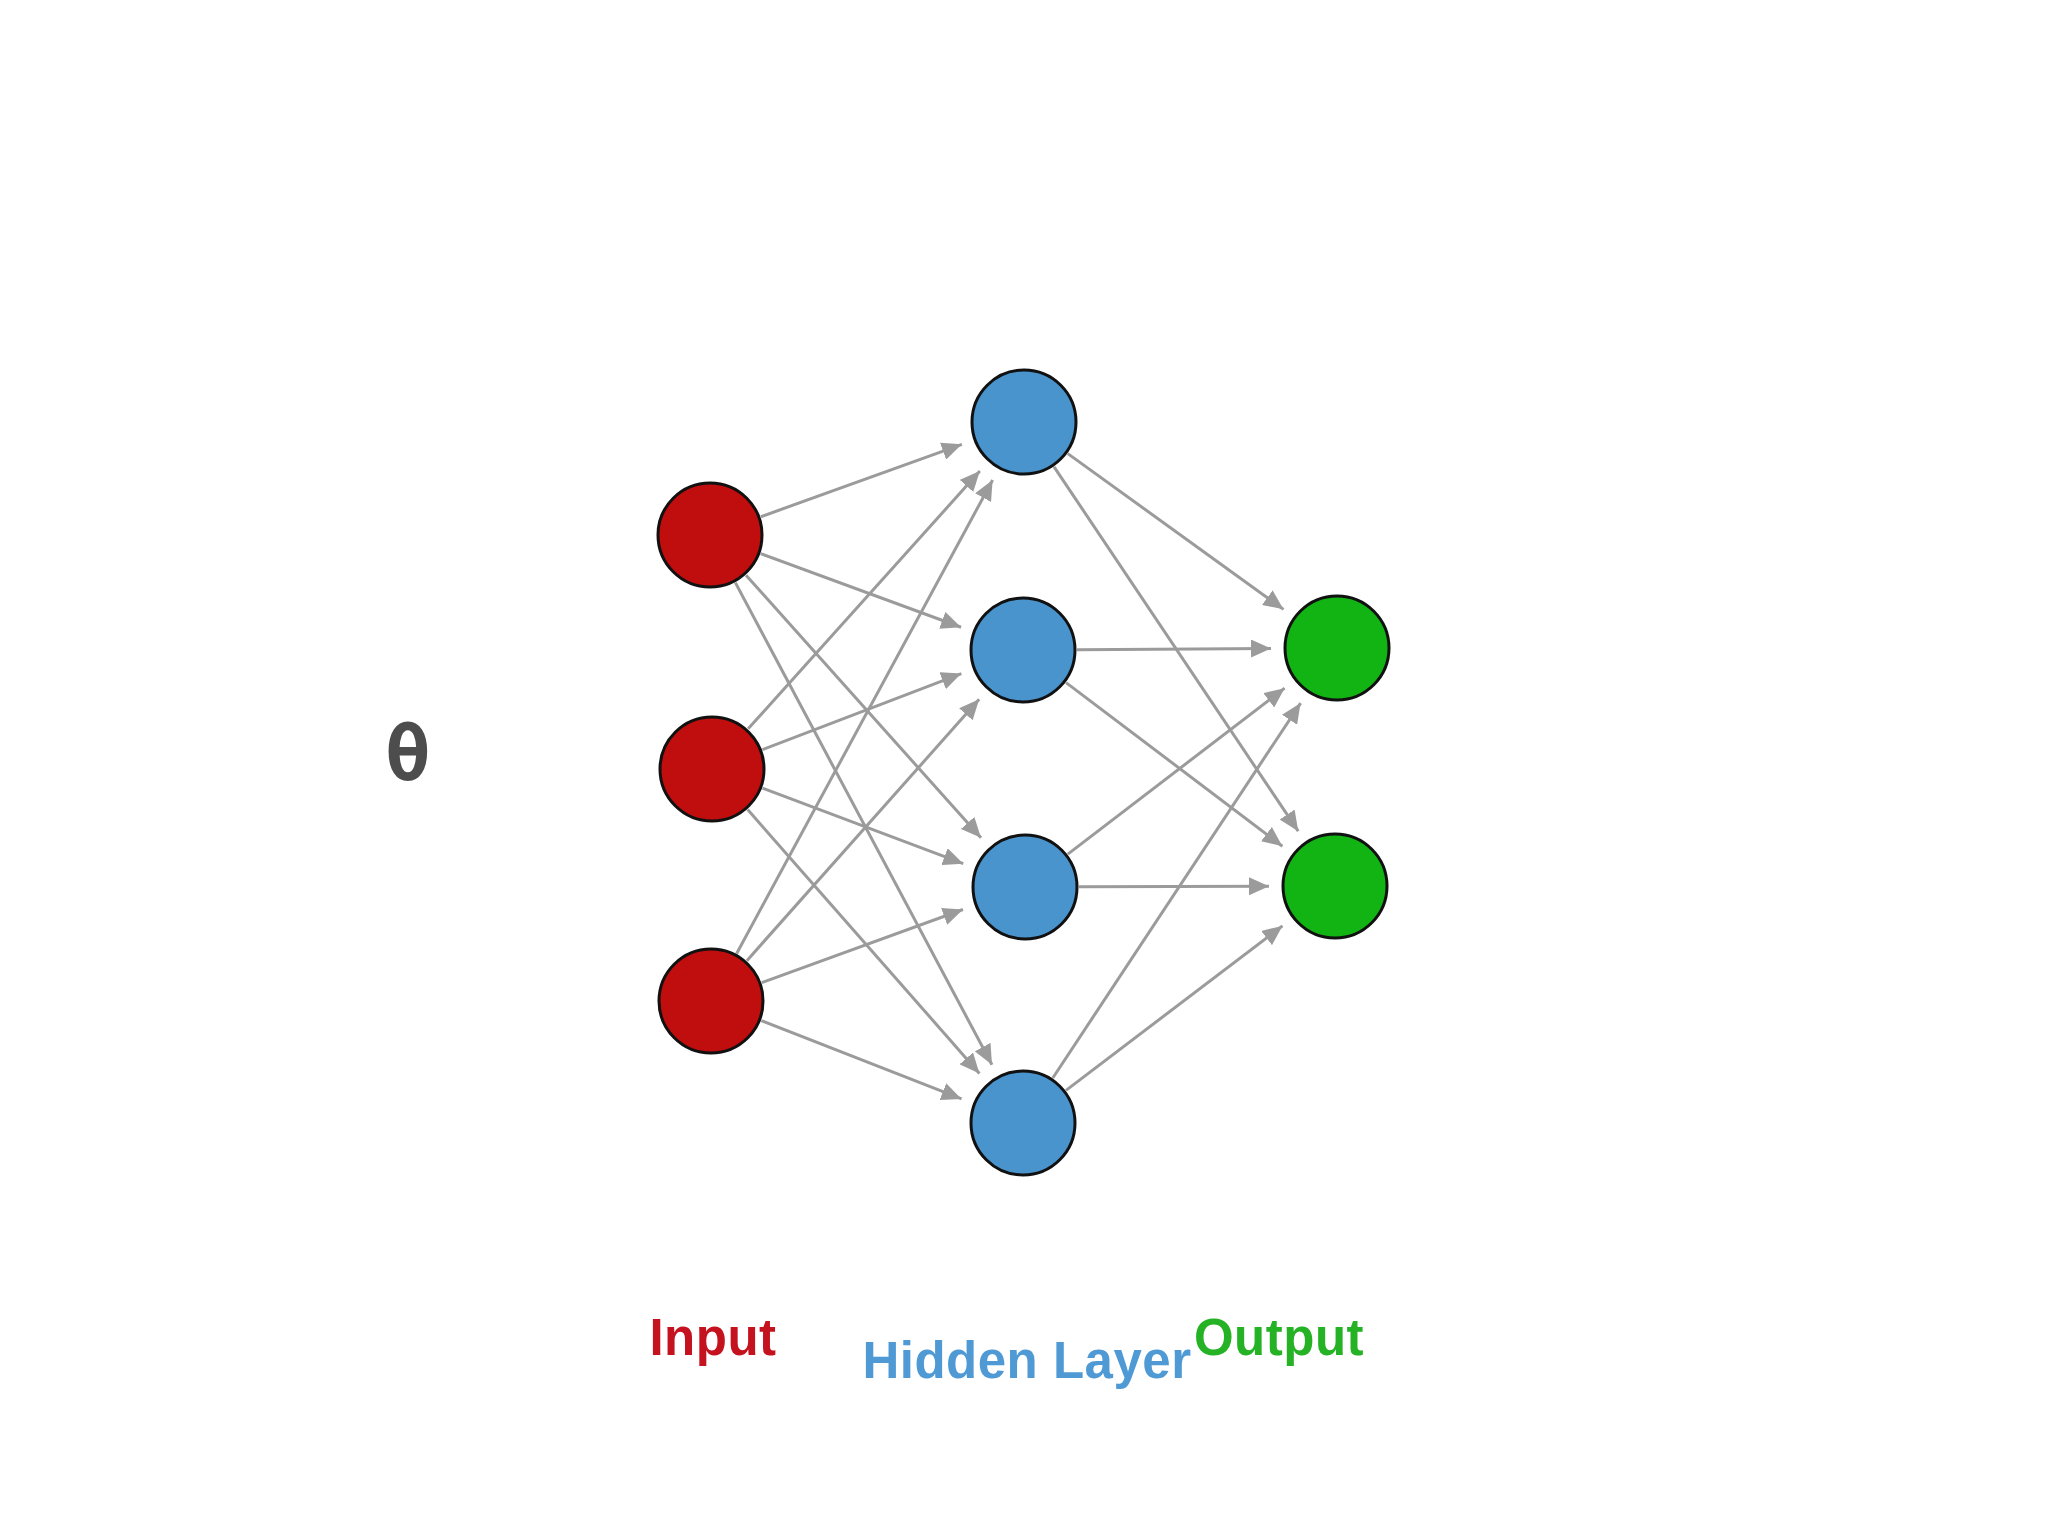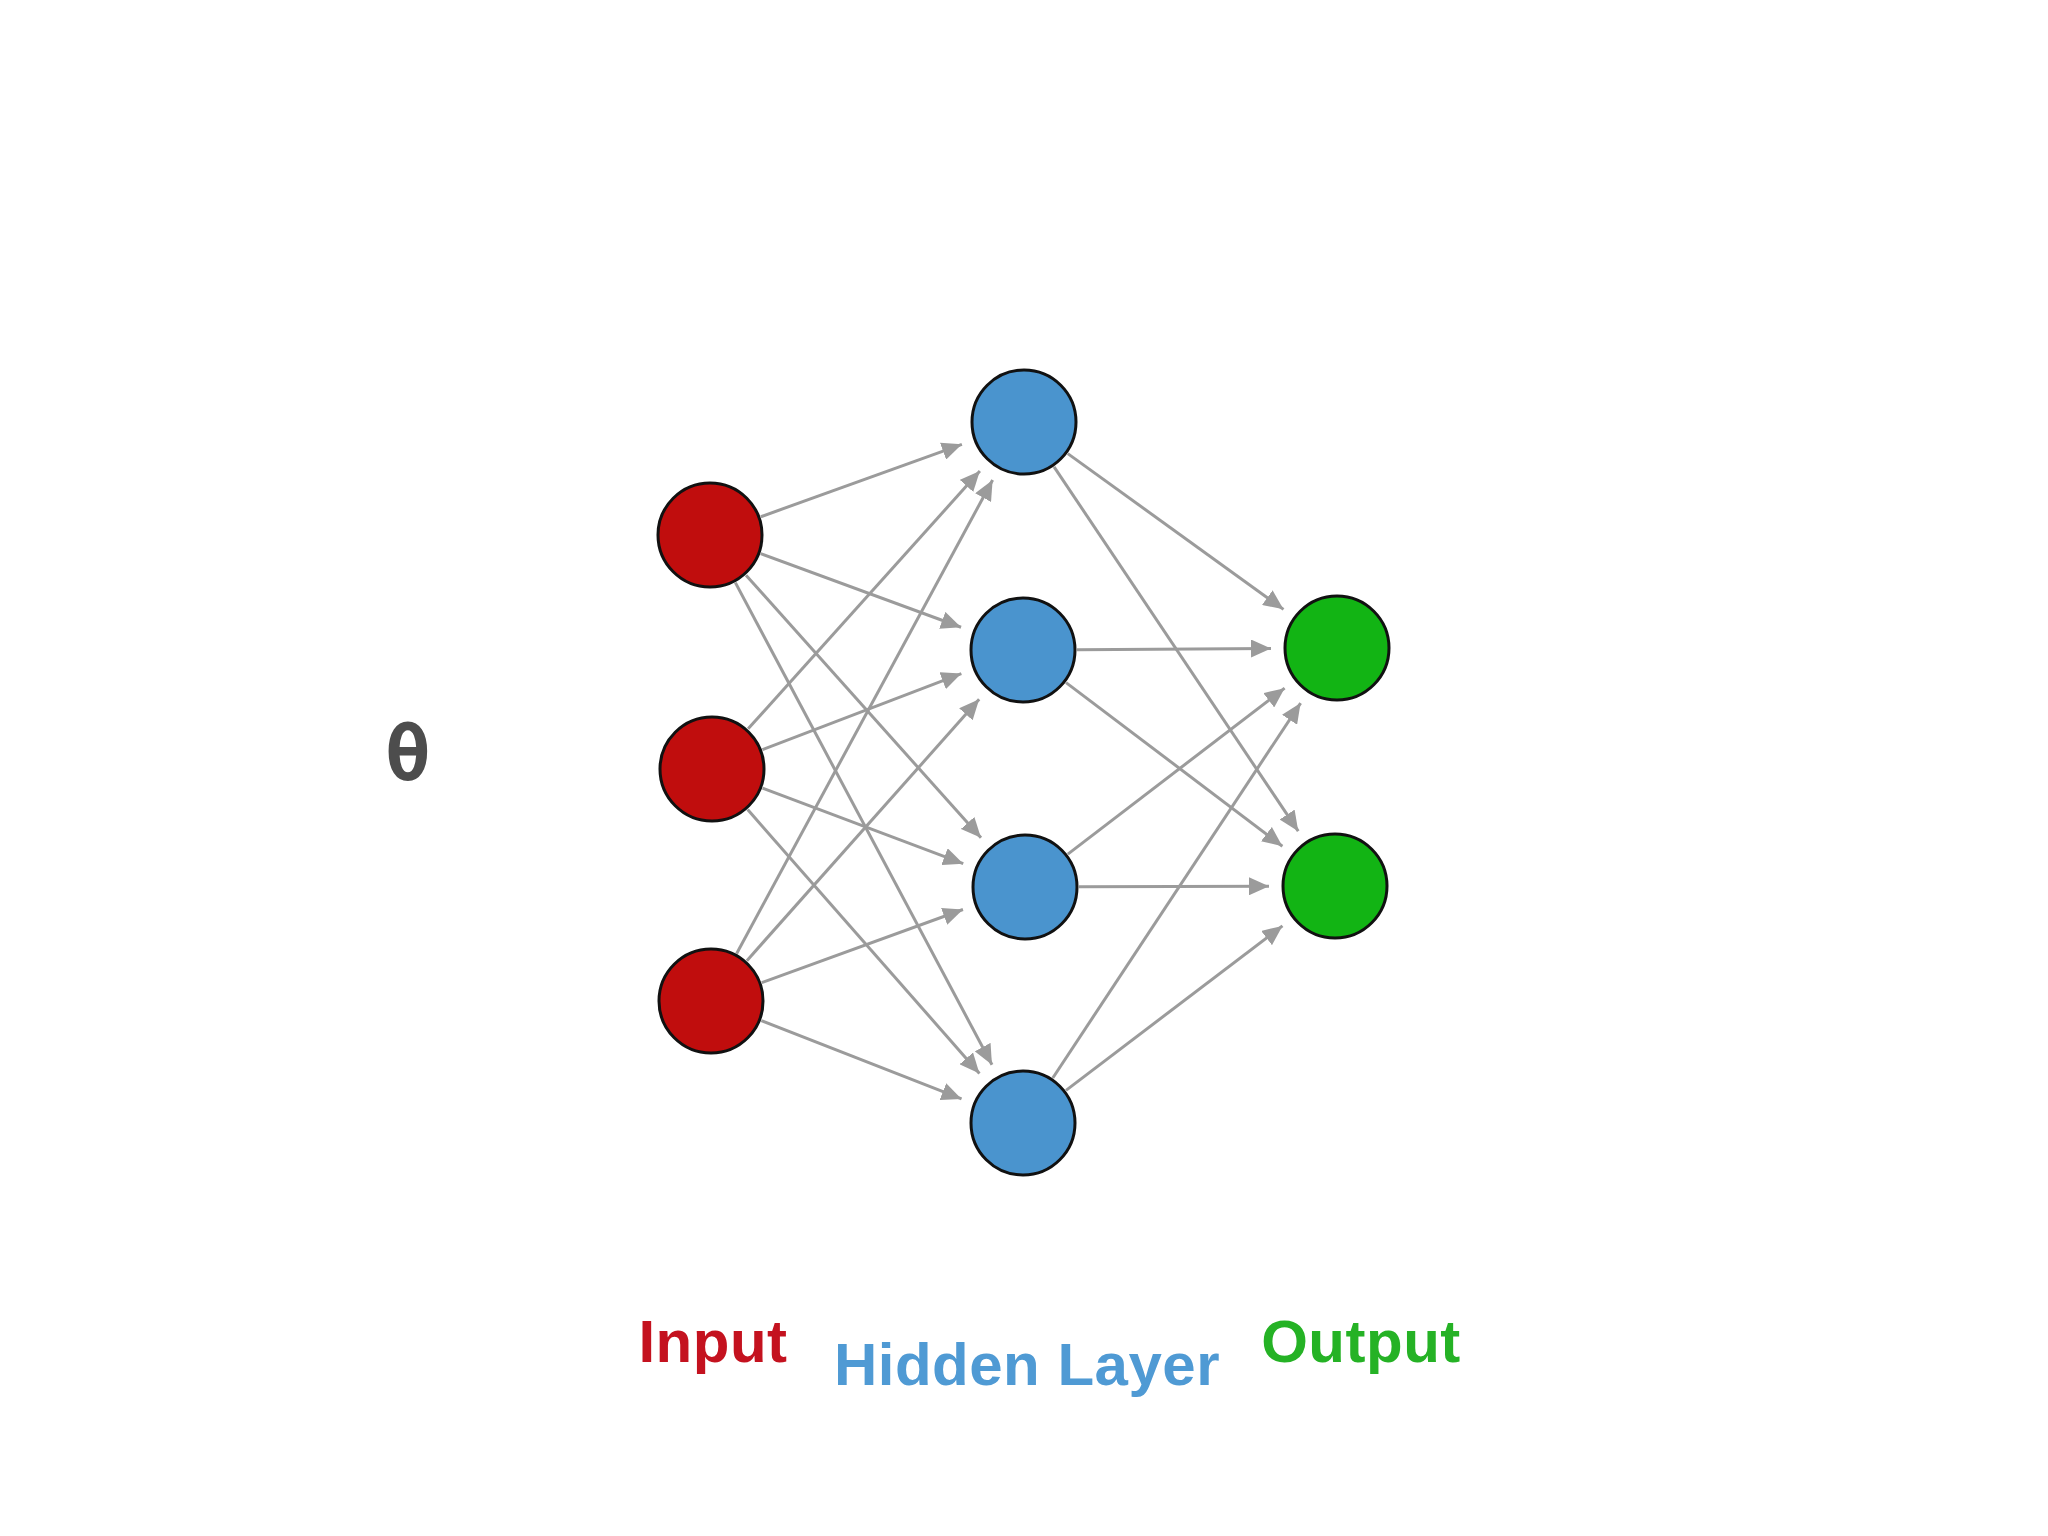--- a/index.html
+++ b/index.html
@@ -33,29 +33,29 @@
     font-size: 76px;
     line-height: 1.0;
     color: #4d4d4d;
     user-select: none;
   }
   .legend-label {
     position: absolute;
     top: 1312px;
     transform: translateX(-50%);
     font-weight: 700;
-    font-size: 60px;
+    font-size: 51px;
     line-height: 1.0;
     letter-spacing: 0.5px;
     white-space: nowrap;
     user-select: none;
   }
   .legend-input  { left: 713px;  }
   .legend-hidden { left: 1027px; margin-top: 23px; }
-  .legend-output { left: 1361px; }
+  .legend-output { left: 1279px; }
 </style>
 </head>
 <body>
 
 <div class="canvas">
 
   <svg id="net" viewBox="0 0 2048 1536" xmlns="http://www.w3.org/2000/svg">
       <defs>
         <marker id="arrow" markerUnits="userSpaceOnUse" markerWidth="22" markerHeight="18" refX="20" refY="9" orient="auto">
           <path d="M0,0 L20,9 L0,18 Z" fill="#9b9b9b"></path>

